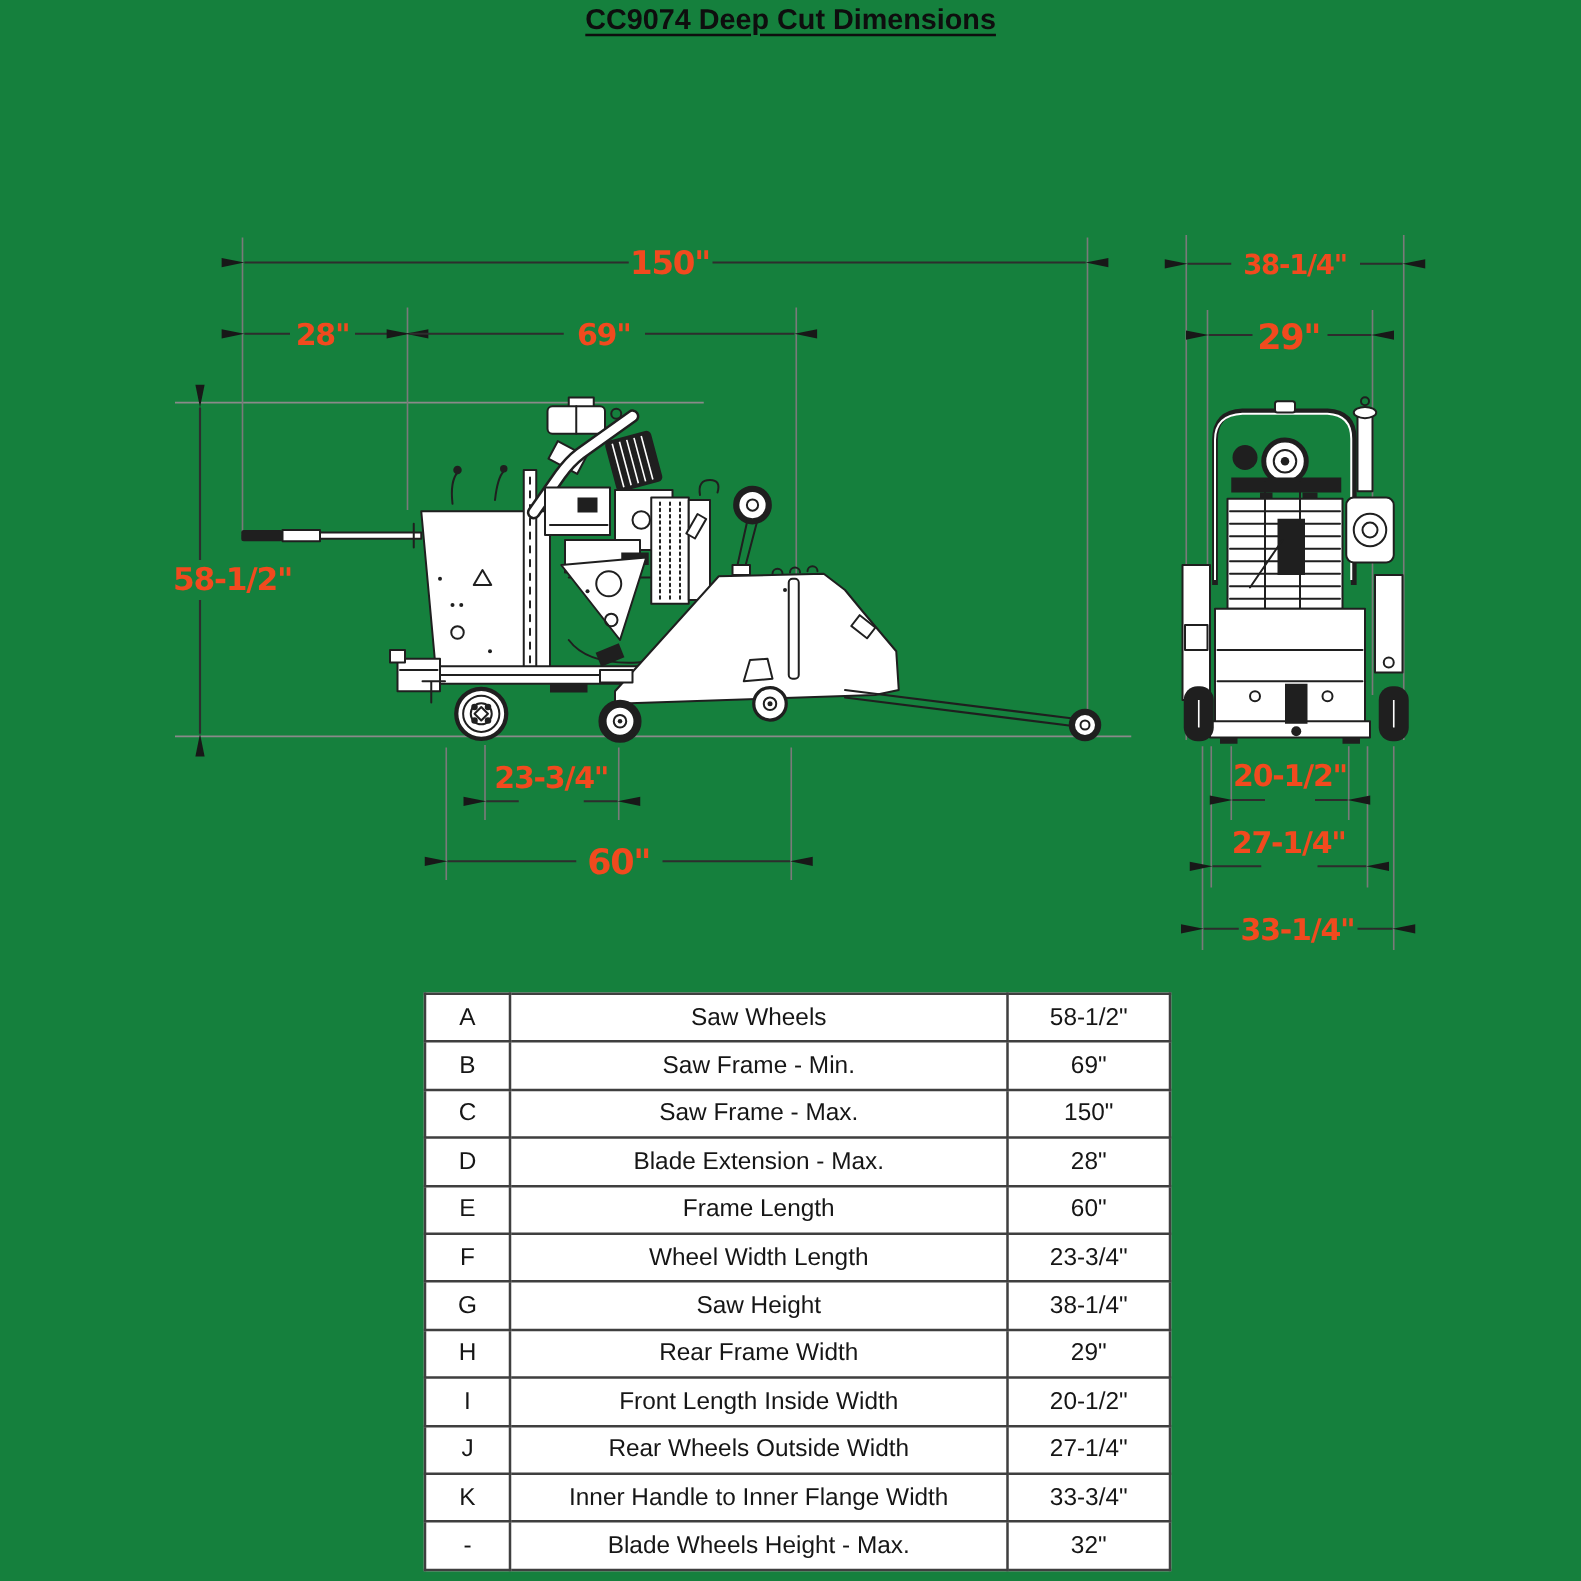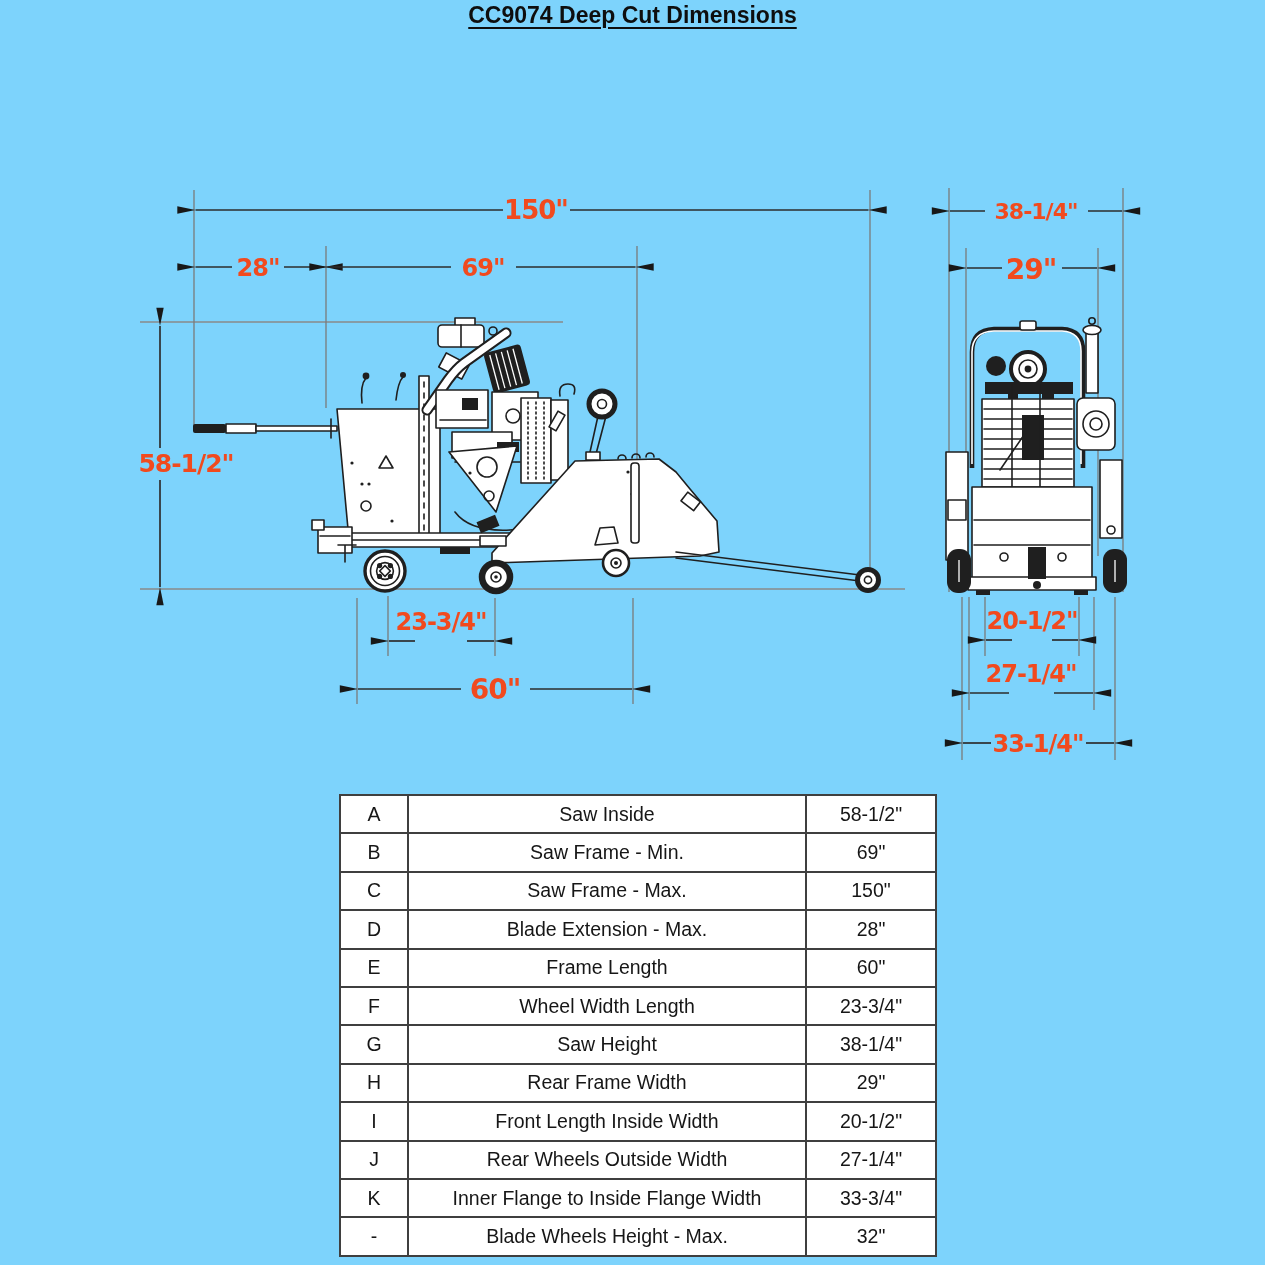--- a/index.html
+++ b/index.html
@@ -1,16 +1,16 @@
 <!DOCTYPE html>
 <html><head>
 <meta charset="utf-8">
 <style>
   html,body{margin:0;padding:0;background:#ffffff;}
-  .canvas{position:relative;width:1265px;height:1265px;background:#7dd3fc;overflow:hidden;
+  .canvas{position:relative;width:1265px;height:1265px;background:#15803d;overflow:hidden;
           font-family:"Liberation Sans",sans-serif;}
   .title{position:absolute;top:2px;left:0;width:100%;text-align:center;
          font-size:23px;font-weight:bold;color:#0e0e0e;}
   .title span{text-decoration:underline;text-decoration-thickness:2px;text-underline-offset:4px;}
   svg.diagram{position:absolute;left:0;top:0;}
   
   .ext{stroke:#7a7a7a;stroke-width:1.3;fill:none;}
   .ref{stroke:#8a8a8a;stroke-width:1.4;fill:none;}
   .dim{stroke:#2d2d2d;stroke-width:1.7;fill:none;}
   .art{stroke:#1f1f1f;stroke-width:1.6;fill:none;stroke-linejoin:round;stroke-linecap:round;}
@@ -305,21 +305,21 @@
 
   <table class="dims">
     <colgroup>
         <col style="width:68px">
         <col style="width:398px">
         <col style="width:130px">
       </colgroup>
     <tbody>
       <tr>
         <td>A</td>
-        <td>Saw Inside</td>
+        <td>Saw Wheels</td>
         <td>58-1/2"</td>
       </tr>
       <tr>
         <td>B</td>
         <td>Saw Frame - Min.</td>
         <td>69"</td>
       </tr>
       <tr>
         <td>C</td>
         <td>Saw Frame - Max.</td>
@@ -355,21 +355,21 @@
         <td>Front Length Inside Width</td>
         <td>20-1/2"</td>
       </tr>
       <tr>
         <td>J</td>
         <td>Rear Wheels Outside Width</td>
         <td>27-1/4"</td>
       </tr>
       <tr>
         <td>K</td>
-        <td>Inner Flange to Inside Flange Width</td>
+        <td>Inner Handle to Inner Flange Width</td>
         <td>33-3/4"</td>
       </tr>
       <tr>
         <td>-</td>
         <td>Blade Wheels Height - Max.</td>
         <td>32"</td>
       </tr>
     </tbody>
   </table>
 

